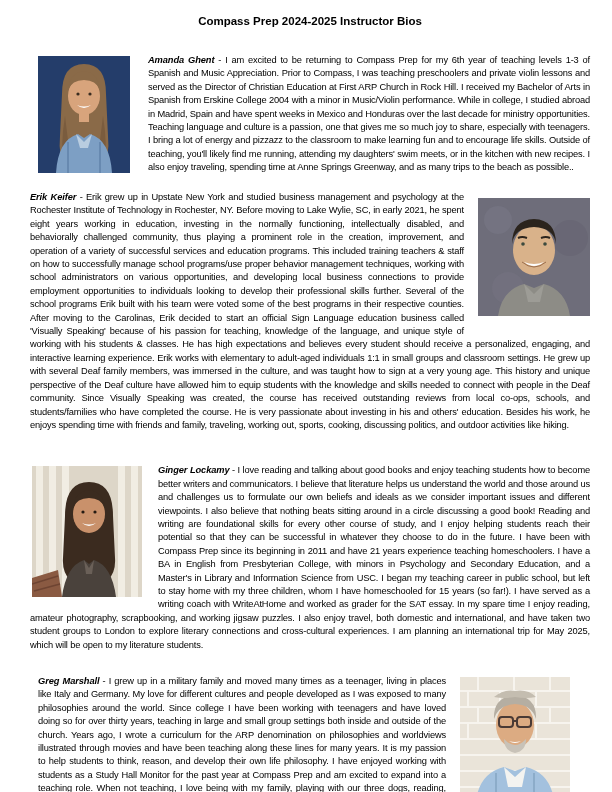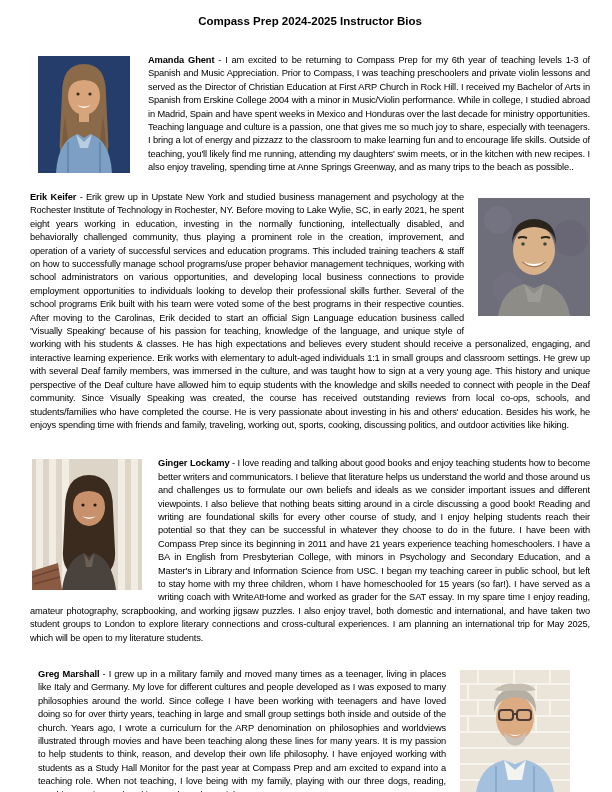--- a/index.html
+++ b/index.html
@@ -35,37 +35,37 @@
     display: block;
     clear: both;
   }
   .bio-text {
     margin: 0;
     font-size: 9.3px;
     line-height: 13.4px;
     text-align: justify;
     letter-spacing: -0.15px;
   }
-  .bio-text strong { letter-spacing: -0.1px; }
+  .bio-text strong { letter-spacing: -0.1px; font-style: italic; }
   .photo {
     display: block;
     line-height: 0;
   }
   .photo svg { display: block; }
   .photo.left  { float: left; }
   .photo.right { float: right; }
 
   
   .sec-amanda { margin-top: 27px; }
   .sec-amanda .photo { width: 92px; height: 117px; margin: 2px 18px 6px 8px; }
 
   .sec-erik { margin-top: 12px; }
   .sec-erik .photo { width: 112px; height: 118px; margin: 7px 0 10px 14px; }
 
-  .sec-ginger { margin-top: 25px; }
+  .sec-ginger { margin-top: 32px; }
   .sec-ginger .photo { width: 110px; height: 131px; margin: 2px 16px 8px 2px; }
 
   .sec-greg { margin-top: 23px; }
   .sec-greg .photo { width: 110px; height: 123px; margin: 2px 20px 6px 14px; }
   .sec-greg .bio-text { padding-left: 8px; }
 </style>
 </head>
 <body>
 
 <div class="page">

